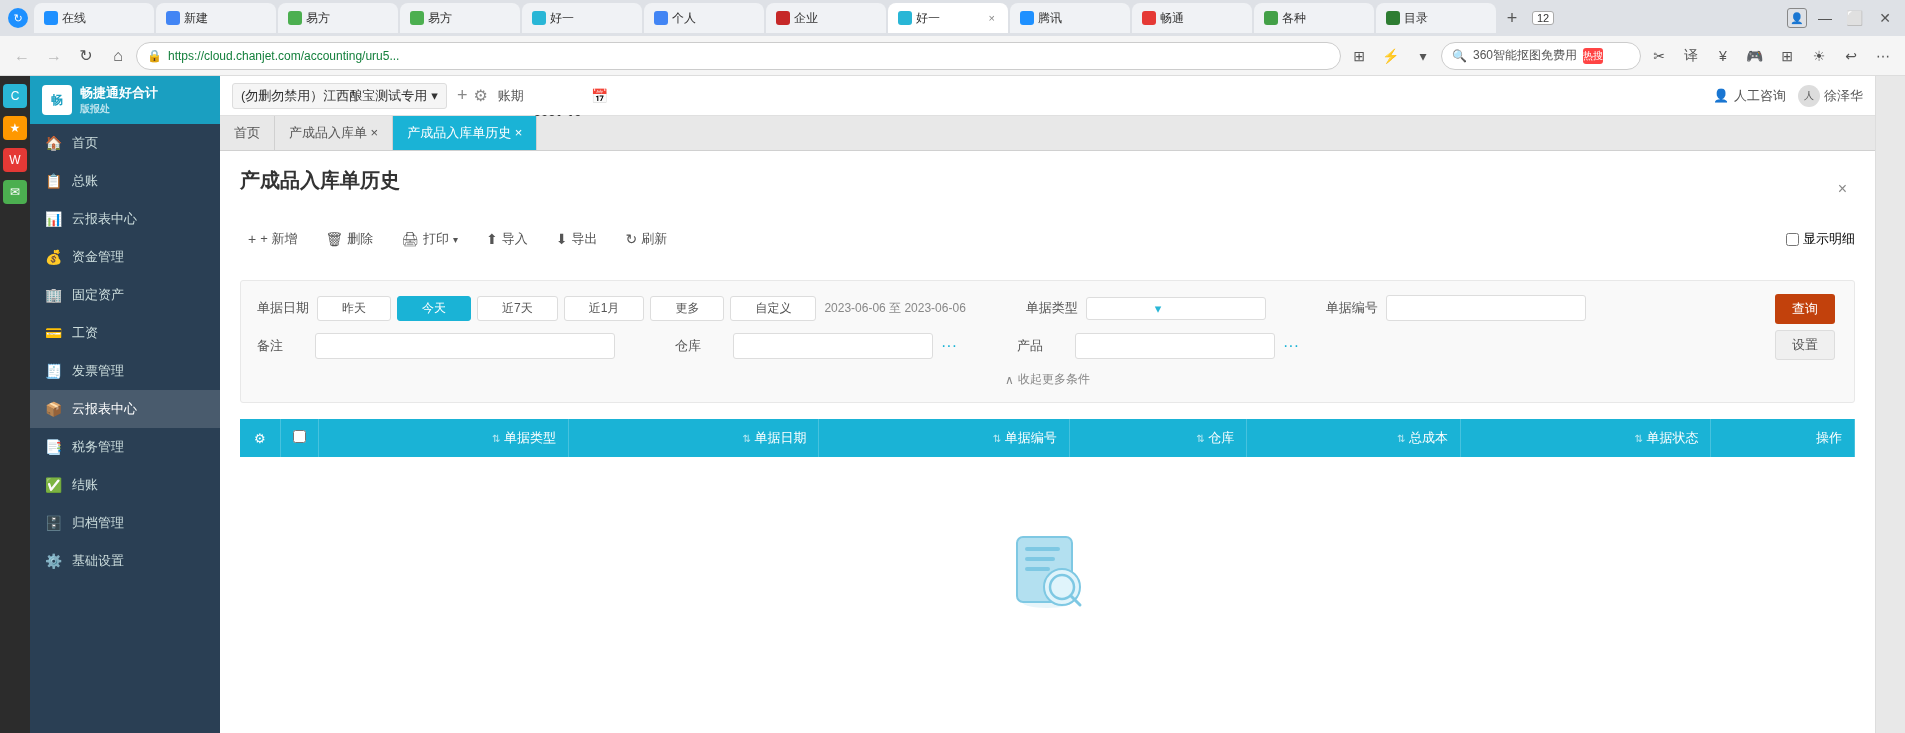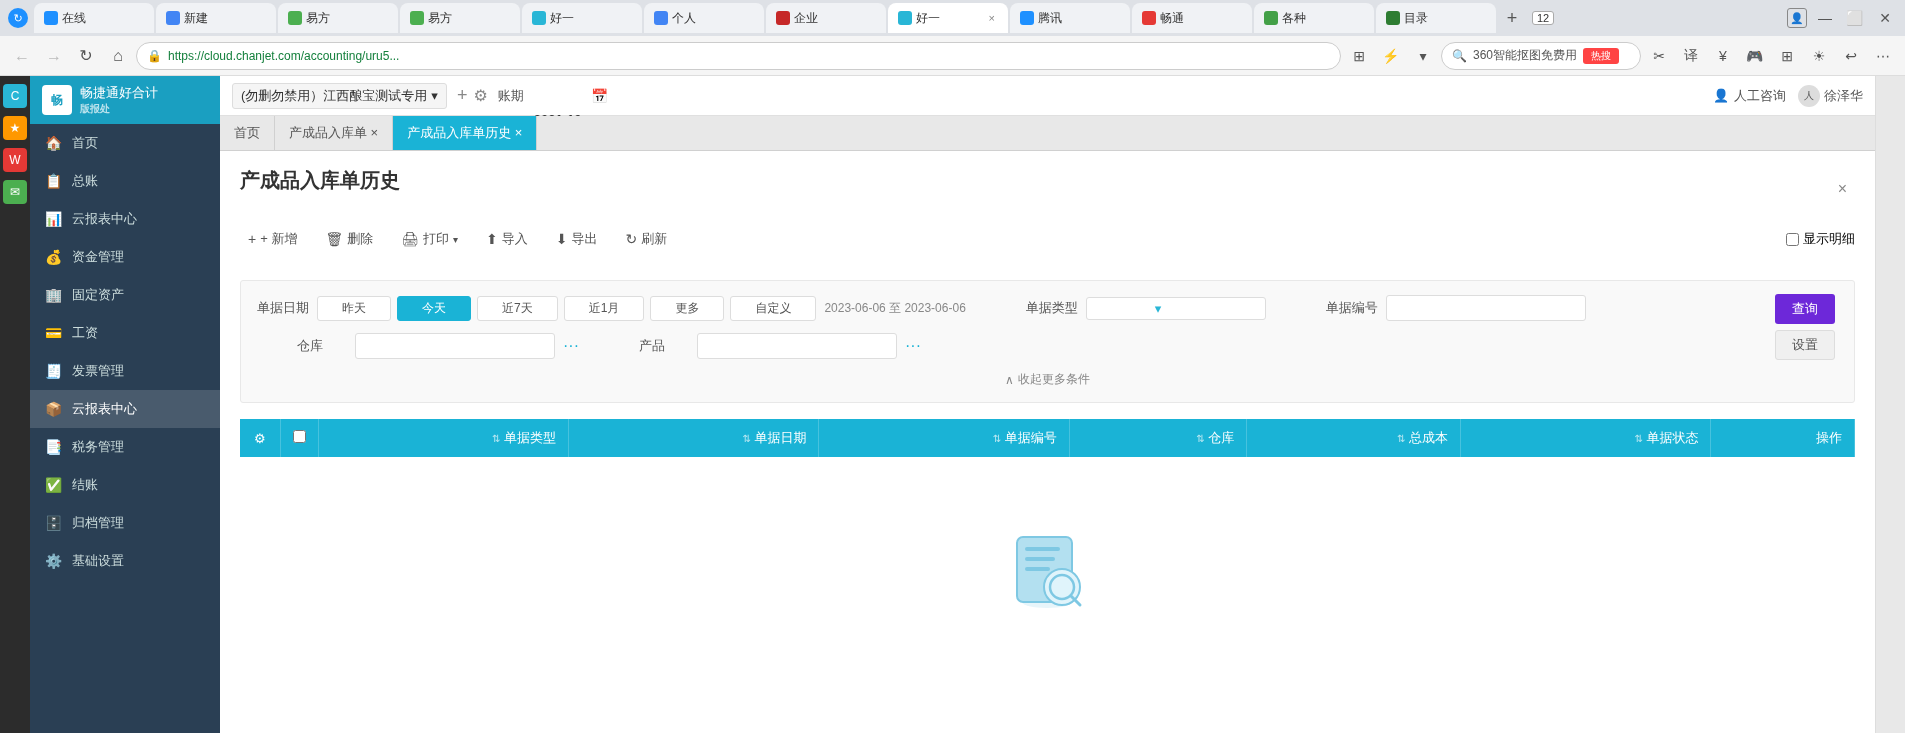--- a/index.html
+++ b/index.html
@@ -22,21 +22,21 @@
 
     
     .address-bar-row { display: flex; align-items: center; height: 40px; background: #f5f5f5; padding: 0 8px; gap: 4px; border-bottom: 1px solid #ddd; }
     .nav-btn { width: 28px; height: 28px; display: flex; align-items: center; justify-content: center; border-radius: 50%; cursor: pointer; color: #555; font-size: 16px; }
     .nav-btn.disabled { color: #bbb; cursor: default; }
     .address-bar { flex: 1; height: 28px; background: #fff; border: 1px solid #ccc; border-radius: 14px; display: flex; align-items: center; padding: 0 10px; gap: 6px; font-size: 12px; color: #333; cursor: text; }
     .address-bar .lock-icon { color: #4caf50; font-size: 12px; }
     .address-url { color: #15803d; font-size: 12px; overflow: hidden; text-overflow: ellipsis; white-space: nowrap; }
     .toolbar-icon-btn { width: 28px; height: 28px; display: flex; align-items: center; justify-content: center; border-radius: 4px; cursor: pointer; color: #555; font-size: 14px; }
     .search-bar-ext { display: flex; align-items: center; background: #fff; border: 1px solid #ccc; border-radius: 14px; height: 28px; padding: 0 10px; gap: 6px; font-size: 12px; color: #555; min-width: 200px; }
-    .hot-search { background: #ff4444; color: white; font-size: 10px; padding: 1px 8px; border-radius: 3px; }
+    .hot-search { background: #ff4444; color: white; font-size: 10px; padding: 1px 0; border-radius: 3px; }
 
     
     .app-container { display: flex; width: 100%; height: calc(733px - 76px); }
 
     
     .icon-sidebar { width: 30px; background: #2c2c2c; display: flex; flex-direction: column; align-items: center; padding: 8px 0; gap: 8px; }
     .icon-sidebar-item { width: 24px; height: 24px; border-radius: 4px; display: flex; align-items: center; justify-content: center; cursor: pointer; }
 
     
     .main-sidebar { width: 190px; background: #2a3f54; display: flex; flex-direction: column; }
@@ -98,21 +98,21 @@
     
     .data-table { width: 100%; border-collapse: collapse; }
     .data-table thead tr { background: #1ab3d6; color: white; }
     .data-table thead th { padding: 10px 12px; font-size: 13px; font-weight: normal; text-align: right; white-space: nowrap; border-right: 1px solid rgba(255,255,255,0.2); }
     .data-table thead th:first-child { width: 40px; text-align: center; }
     .data-table thead th .sort-icon { color: rgba(255,255,255,0.7); font-size: 10px; }
     .data-table tbody tr:nth-child(even) { background: #f9f9f9; }
     .data-table tbody td { padding: 9px 12px; font-size: 13px; color: #333; border-bottom: 1px solid #eee; }
 
     
-    .query-btn { background: #6d28d9; color: white; border: none; padding: 6px 16px; border-radius: 3px; font-size: 13px; cursor: pointer; }
+    .query-btn { background: #c2410c; color: white; border: none; padding: 6px 16px; border-radius: 3px; font-size: 13px; cursor: pointer; }
     .settings-btn { background: #f0f0f0; color: #555; border: 1px solid #ddd; padding: 5px 16px; border-radius: 3px; font-size: 13px; cursor: pointer; }
 
     
     .empty-state { display: flex; flex-direction: column; align-items: center; justify-content: center; padding: 60px 0; }
 
     
     .right-panel { width: 30px; background: #e8e8e8; border-left: 1px solid #ddd; }
 
     
     .filter-wrapper { position: relative; }
@@ -233,21 +233,21 @@
       <span style="color:white;font-size:12px;">✉</span>
     </div>
   </div>
 
   <div class="main-sidebar">
     <div class="sidebar-header">
       <div class="logo-icon">
         <span>畅</span>
       </div>
       <div>
-        <div style="font-size:13px;font-weight:normal;">畅捷通好合计</div>
+        <div style="font-size:13px;font-weight:bold;">畅捷通好合计</div>
         <div class="sidebar-subtitle">版报处</div>
       </div>
     </div>
     <div class="sidebar-menu">
       <div class="sidebar-menu-item">
         <span class="menu-icon">🏠</span>
         <span>首页</span>
       </div>
       <div class="sidebar-menu-item">
         <span class="menu-icon">📋</span>
@@ -397,20 +397,24 @@
                 <span style="color:#29b6d6;">▾</span>
               </div>
             </div>
             <div class="filter-item" style="margin-left:40px;">
               <span class="filter-label">单据编号</span>
               <input class="filter-input" style="width: 200px;">
             </div>
           </div>
 
           <div class="filter-row">
+            <div class="filter-item">
+              <span class="filter-label">备注</span>
+              <input class="filter-input" style="width: 300px;">
+            </div>
             <div class="filter-item" style="margin-left:40px;">
               <span class="filter-label">仓库</span>
               <input class="filter-input" style="width: 160px;">
               <span class="filter-dots">···</span>
             </div>
             <div class="filter-item" style="margin-left:40px;">
               <span class="filter-label">产品</span>
               <input class="filter-input" style="width: 200px;">
               <span class="filter-dots">···</span>
             </div>

